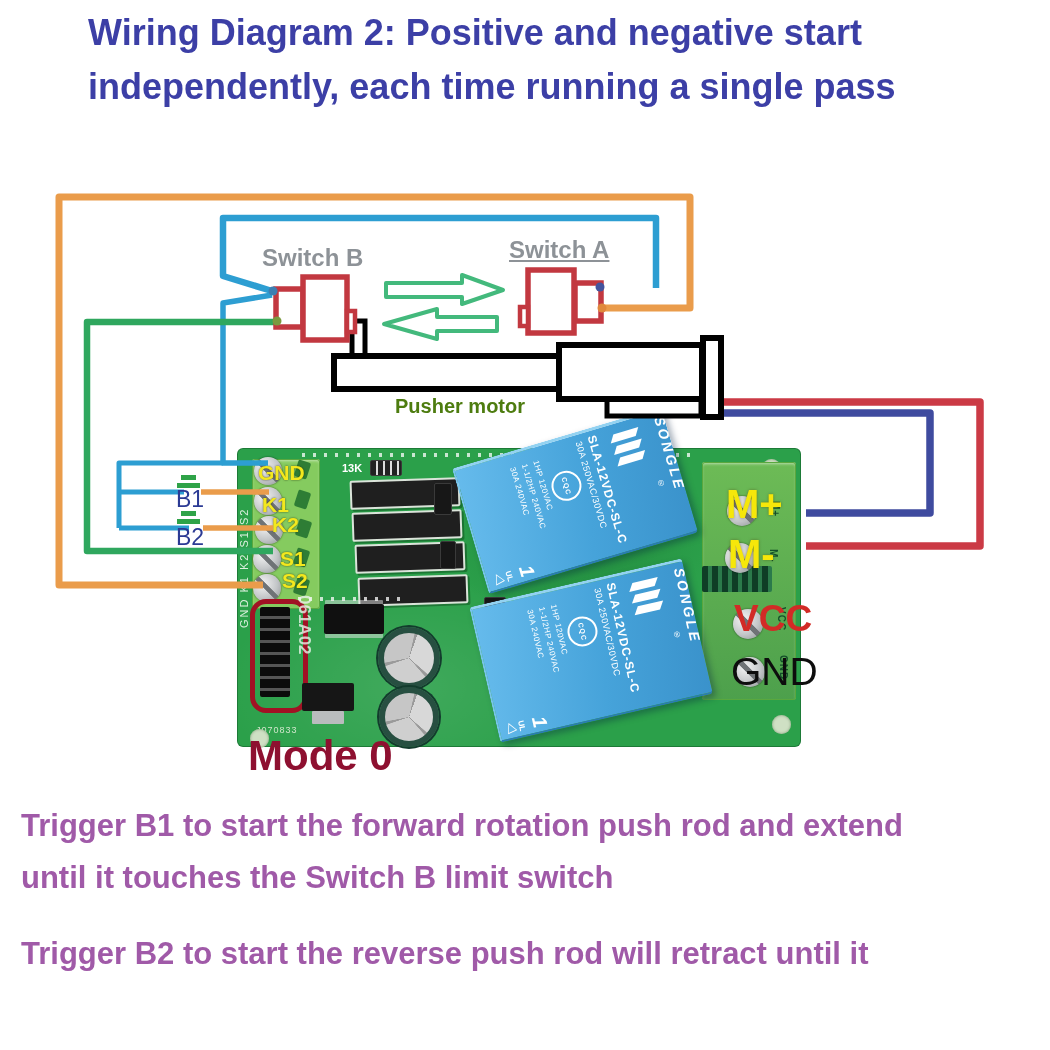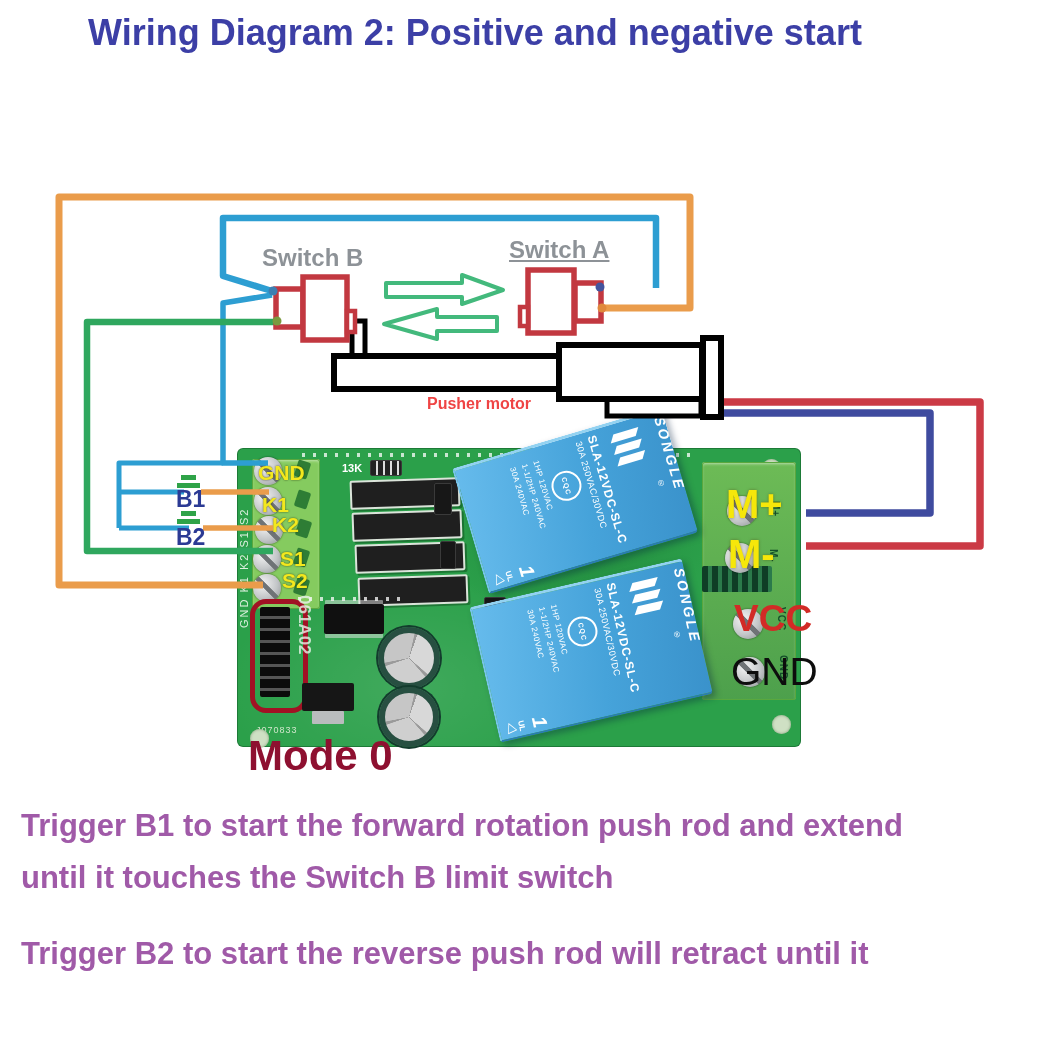--- a/index.html
+++ b/index.html
@@ -6,22 +6,22 @@
   #stage{
     position:relative;width:1050px;height:1050px;background:#fff;overflow:hidden;
     font-family:"Liberation Sans", sans-serif;
   }
   .lbl{position:absolute;white-space:nowrap;}
   
   .title-line{position:absolute;left:88px;font-size:36px;font-weight:bold;color:#3c3fa6;letter-spacing:0px;}
   .note-line{position:absolute;left:21px;font-size:31px;font-weight:bold;color:#a05aa8;}
   
   .sw-label{color:#8d9297;font-size:24px;font-weight:bold;}
-  .motor-label{color:#ef4444;font-size:16px;font-weight:bold;margin-left:32px;}
-  .bx-label{color:#2b3a94;font-size:23px;font-weight:bold;}
+  .motor-label{color:#4d7c0f;font-size:20px;font-weight:bold;}
+  .bx-label{color:#2b3a94;font-size:23px;font-weight:normal;}
   .mode-label{color:#8e1030;font-size:42px;font-weight:600;}
   .yellow-label{color:#f6e70a;font-size:40px;font-weight:bold;text-shadow:0 0 3px rgba(80,70,0,.55);}
   .vcc-label{color:#d22b26;font-size:37px;font-weight:bold;}
   .gnd-label{color:#0d0d0d;font-size:39px;font-weight:500;}
   
   .pcb{
     position:absolute;left:238px;top:449px;width:562px;height:297px;border-radius:5px;z-index:1;
     background:
       radial-gradient(200px 120px at 60% 30%, rgba(8,70,30,.25), transparent 70%),
       radial-gradient(260px 160px at 30% 80%, rgba(255,255,255,.10), transparent 70%),
@@ -80,20 +80,21 @@
   .reg{font-size:8px;writing-mode:vertical-rl;color:#fff;margin-top:60px;}
   svg#wires{position:absolute;left:0;top:0;z-index:2;pointer-events:none;}
   .toplabels{z-index:3;}
 </style>
 </head>
 <body>
 
 <div id="stage">
 
   <div class="title-line" style="top:12px;">Wiring Diagram 2: Positive and negative start</div>
+  <div class="title-line" style="top:66px;">independently, each time running a single pass</div>
 
   <div class="pcb">
     <div class="padrow" style="left:64px;top:4px;width:390px;"></div>
     <div class="silk-left">GND K1 K2 S1 S2</div>
 
     <div class="tblock" style="left:14px;top:10px;width:68px;height:150px;"></div>
     <div class="screw" style="left:16px;top:8px;width:28px;height:28px;"></div>
     <div class="screw" style="left:16px;top:38px;width:28px;height:28px;"></div>
     <div class="screw" style="left:17px;top:67px;width:28px;height:28px;"></div>
     <div class="screw" style="left:15px;top:96px;width:28px;height:28px;"></div>

